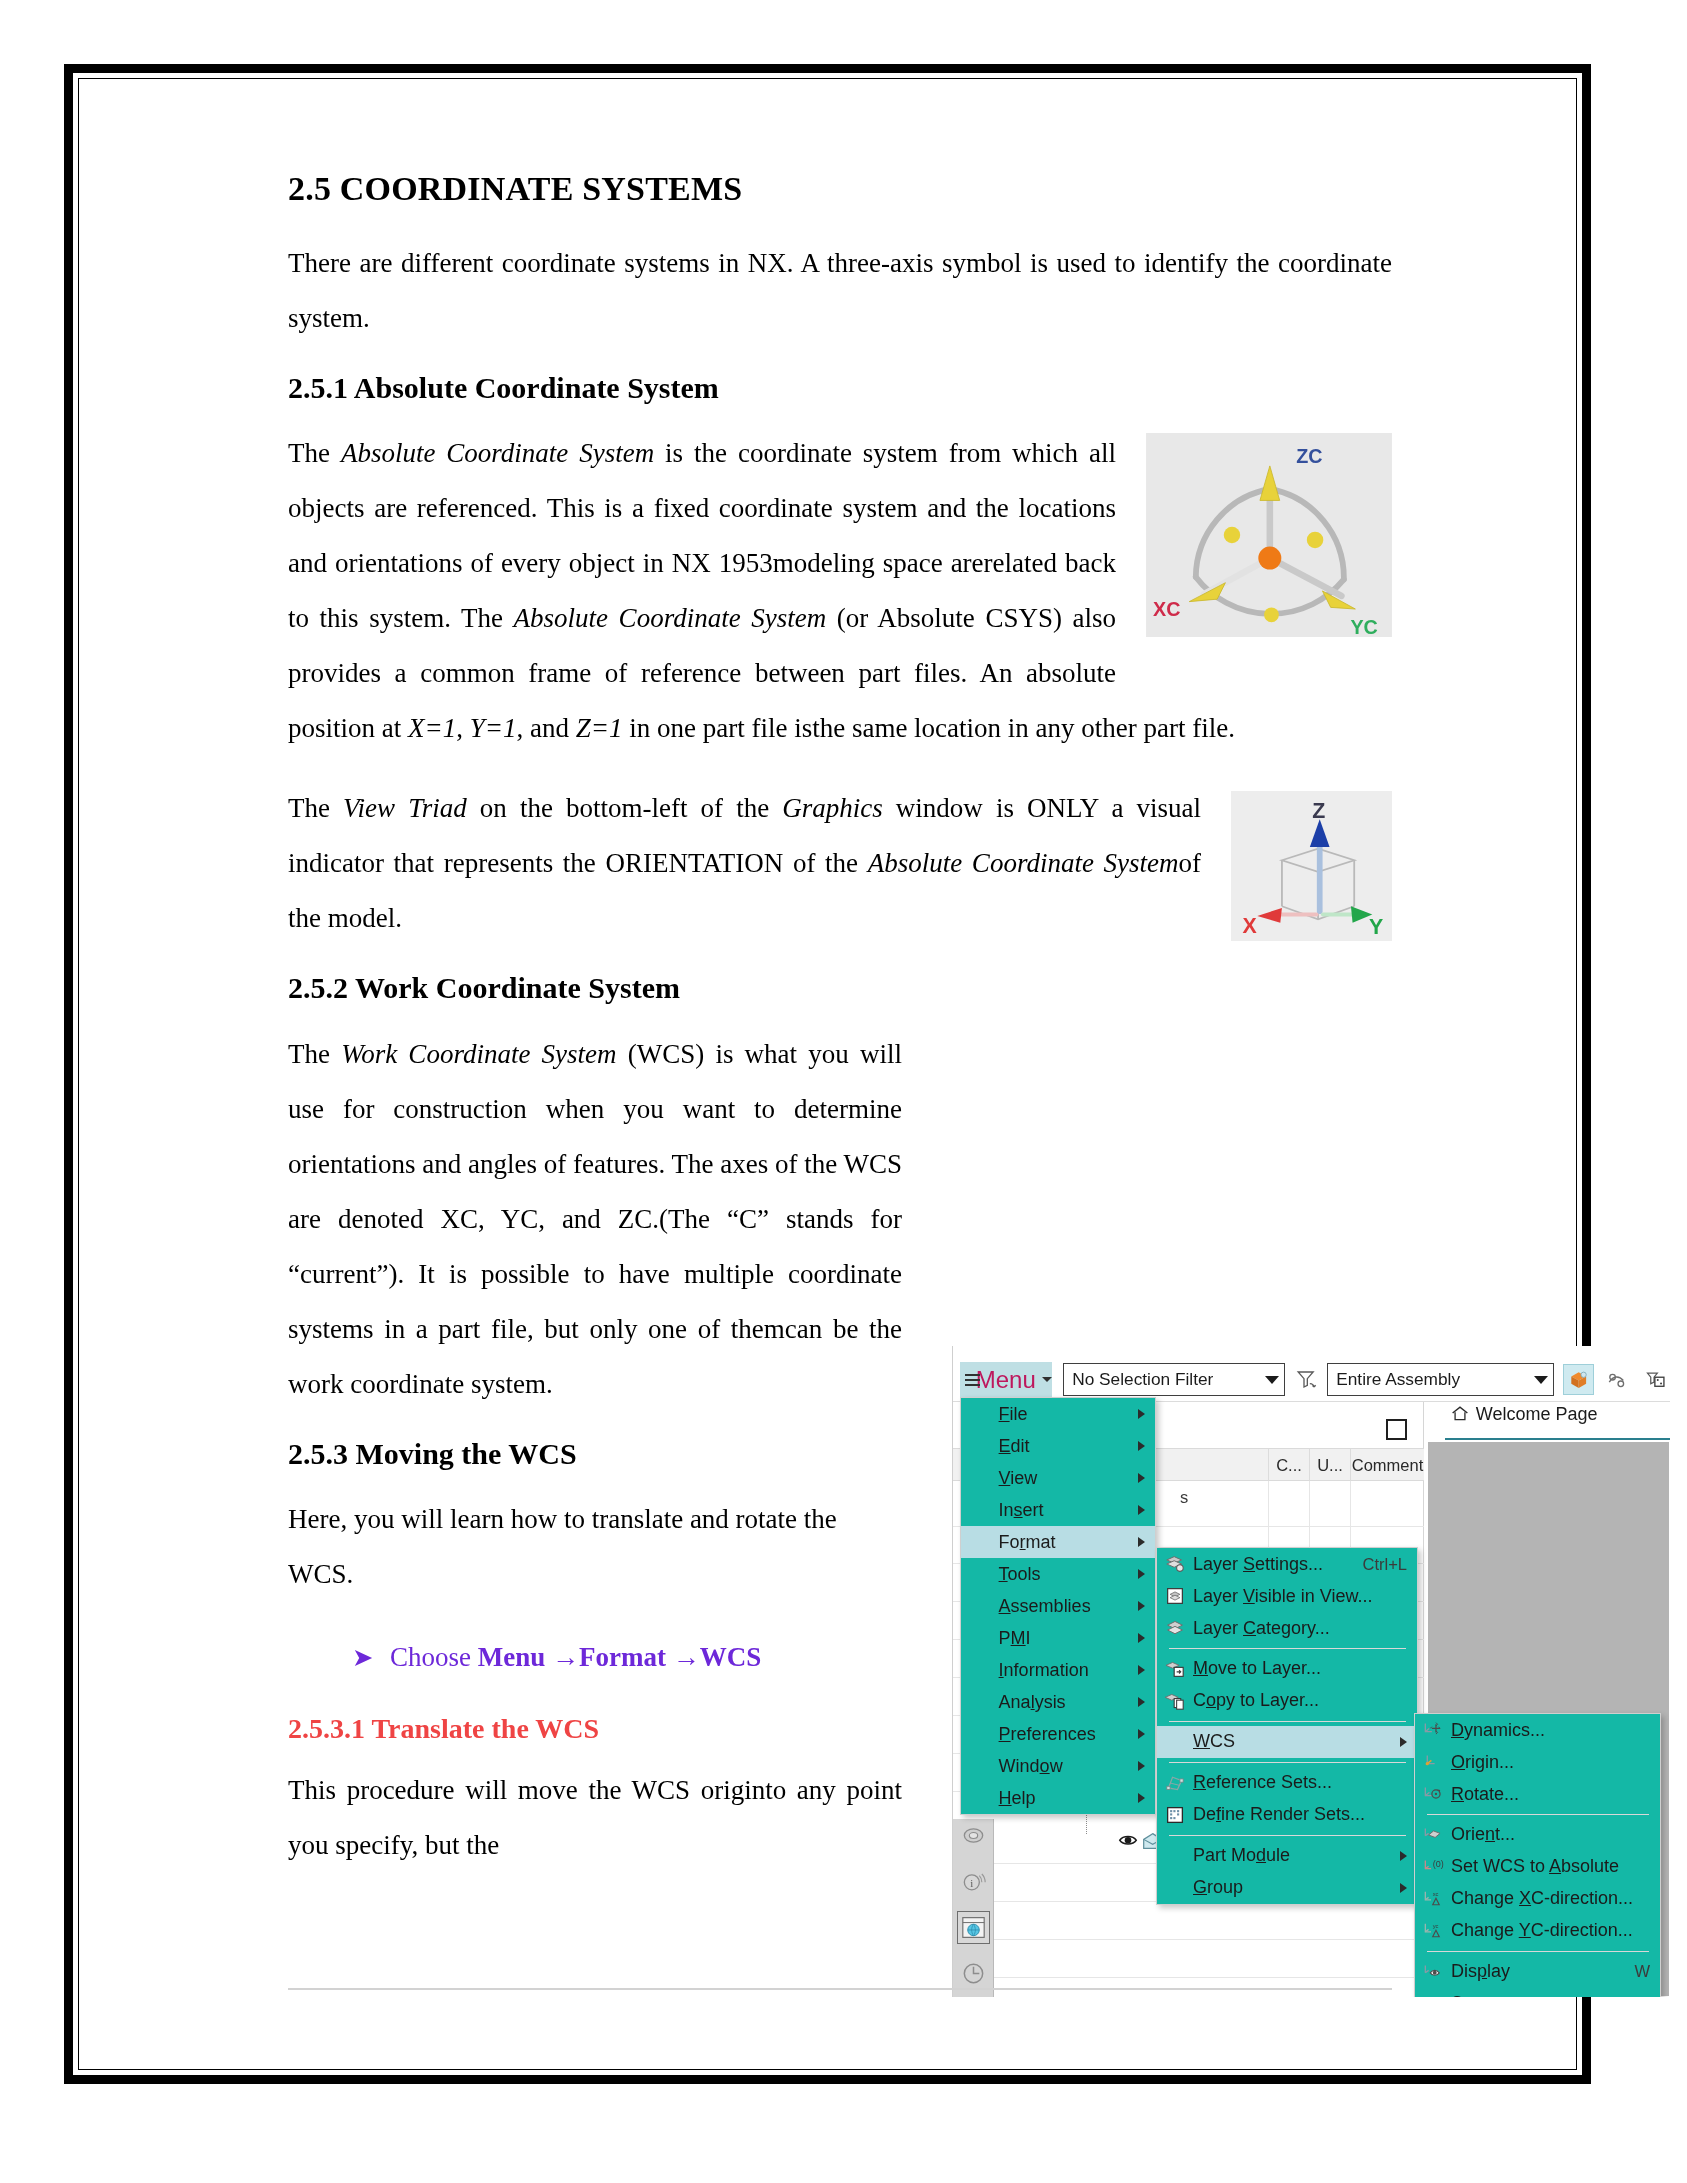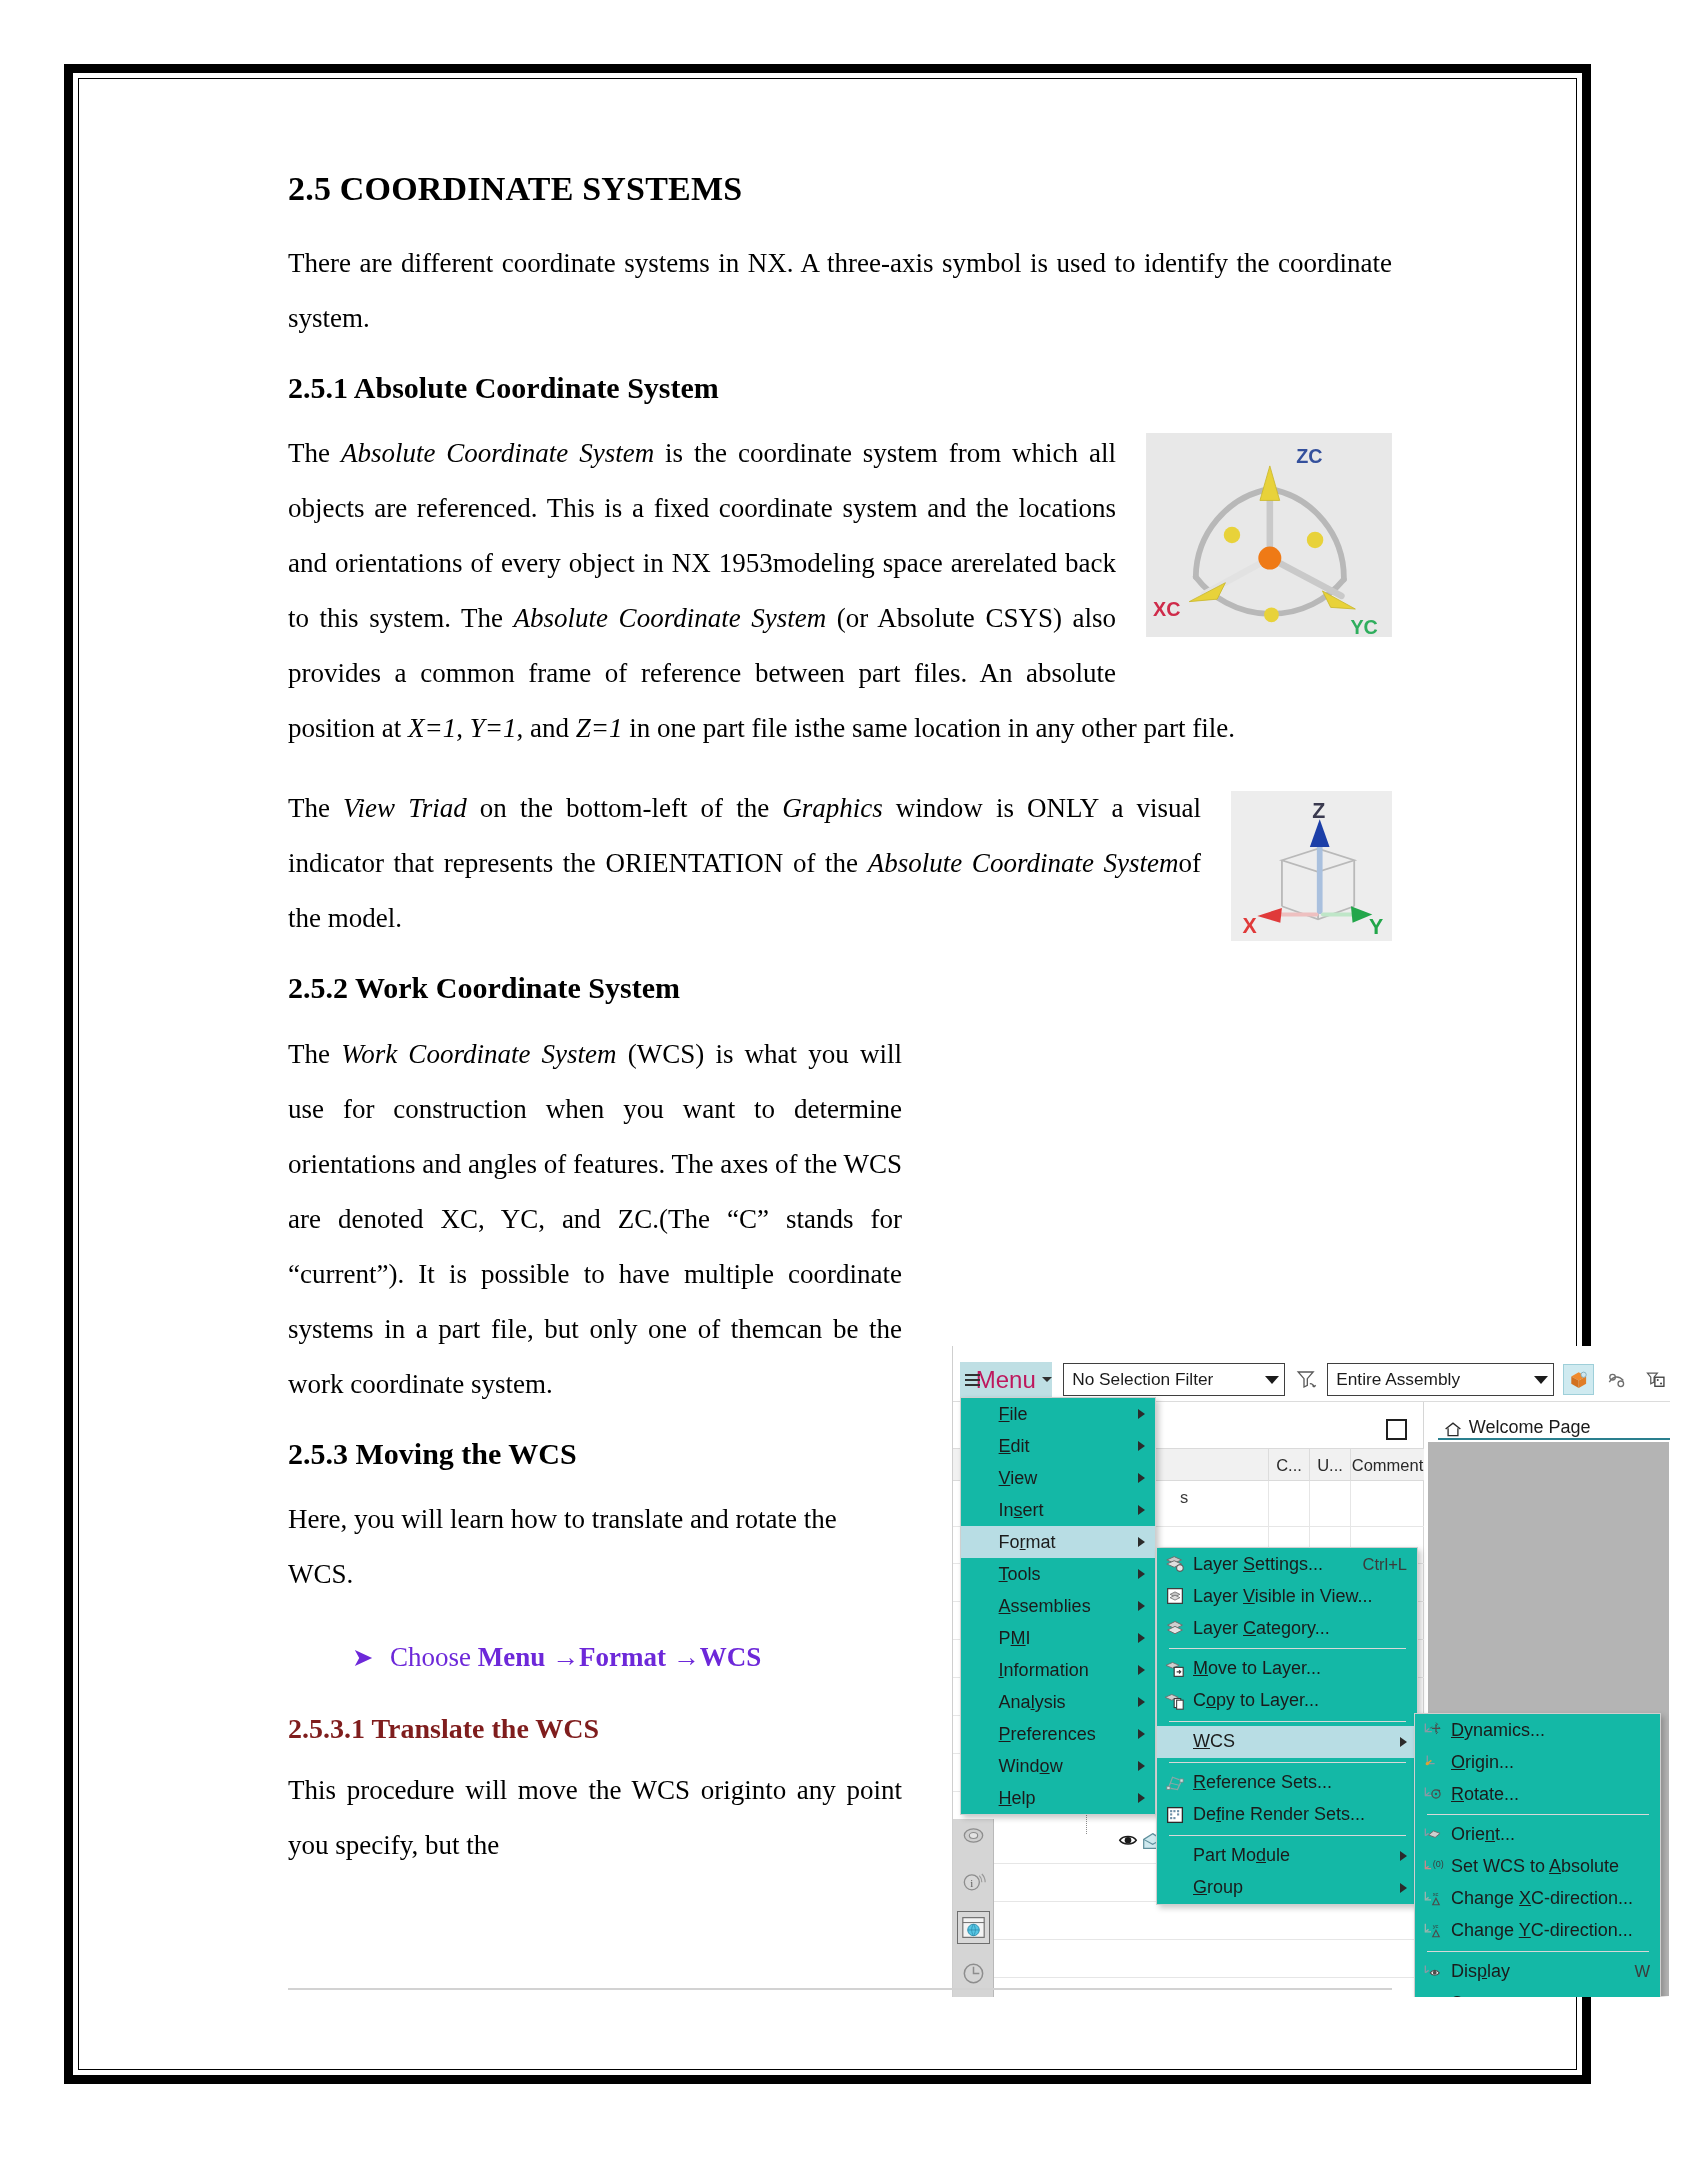--- a/index.html
+++ b/index.html
@@ -10,21 +10,21 @@
   .page-inner{position:absolute;left:5px;top:5px;right:5px;bottom:5px;
     border:1.6px solid #000;background:#fff;box-sizing:border-box;}
 
   .content{position:absolute;left:209px;top:91px;width:1104px;height:1804px;}
 
   h2.sec{font-family:"Liberation Serif",serif;font-weight:bold;font-size:34px;
     margin:0 0 28px 0;letter-spacing:0.2px;color:#000;}
   h3.sub{font-family:"Liberation Serif",serif;font-weight:bold;font-size:30px;
     margin:0 0 21.4px 0;color:#000;}
   h4.subsub{font-family:"Liberation Serif",serif;font-weight:bold;font-size:28px;
-    margin:0 0 18px 0;color:#7f1d1d;}
+    margin:0 0 18px 0;color:#ef4444;}
 
   p.body{font-size:27px;line-height:55px;margin:0 0 25px 0;text-align:justify;color:#000;}
   p.body.nojust{text-align:left;}
   i{font-style:italic;}
   b{font-weight:bold;}
 
   .bullet-line{font-size:27px;line-height:55px;margin:28px 0 28px 0;padding-left:64px;color:#6d28d9;}
   .bullet-line .arrowhead{display:inline-block;width:38px;font-size:25.5px;}
 
   
@@ -91,21 +91,21 @@
   .rail-ico{position:absolute;left:4.1px;width:33px;height:33px;display:flex;align-items:center;justify-content:center;}
   .rail-ico.act{background:#d8d8d8;border:1.2px solid #6d6d6d;}
 
   .nx-tree-item{position:absolute;left:165px;top:484px;display:flex;align-items:center;gap:4.1px;
     font-size:18px;font-weight:bold;color:#1b1b1b;}
   .nx-tree-dots{position:absolute;left:133px;top:458px;width:0.8px;height:30px;
     border-left:1.6px dotted #8c8c8c;}
 
   
   .nx-right{position:absolute;left:472px;top:56px;width:245px;height:595px;background:#fff;}
-  .nx-tab{position:absolute;left:13px;top:1.6px;width:241px;height:36px;display:flex;align-items:flex-end;
+  .nx-tab{position:absolute;left:20px;top:1.6px;width:241px;height:36px;display:flex;align-items:flex-start;
     gap:5.8px;font-size:18px;color:#1b1b1b;border-bottom:2.5px solid #2a7f8e;padding-left:5px;}
   .nx-canvas{position:absolute;left:3.3px;top:40px;width:241px;height:554px;background:#b4b4b4;}
 
   
   .menu{position:absolute;background:#14b8a6;border:0.8px solid #cfcfcf;
     box-shadow:2.5px 2.5px 5.8px rgba(0,0,0,.22);font-size:18px;color:#1b1b1b;}
   .mi{height:32px;display:flex;align-items:center;position:relative;padding:0 10px 0 0;white-space:nowrap;}
   .mi.hl{background:#b8dde4;}
   .mi .mico{width:36px;min-width:36px;display:flex;align-items:center;justify-content:center;}
   .mi .mtxt{flex:1;}

